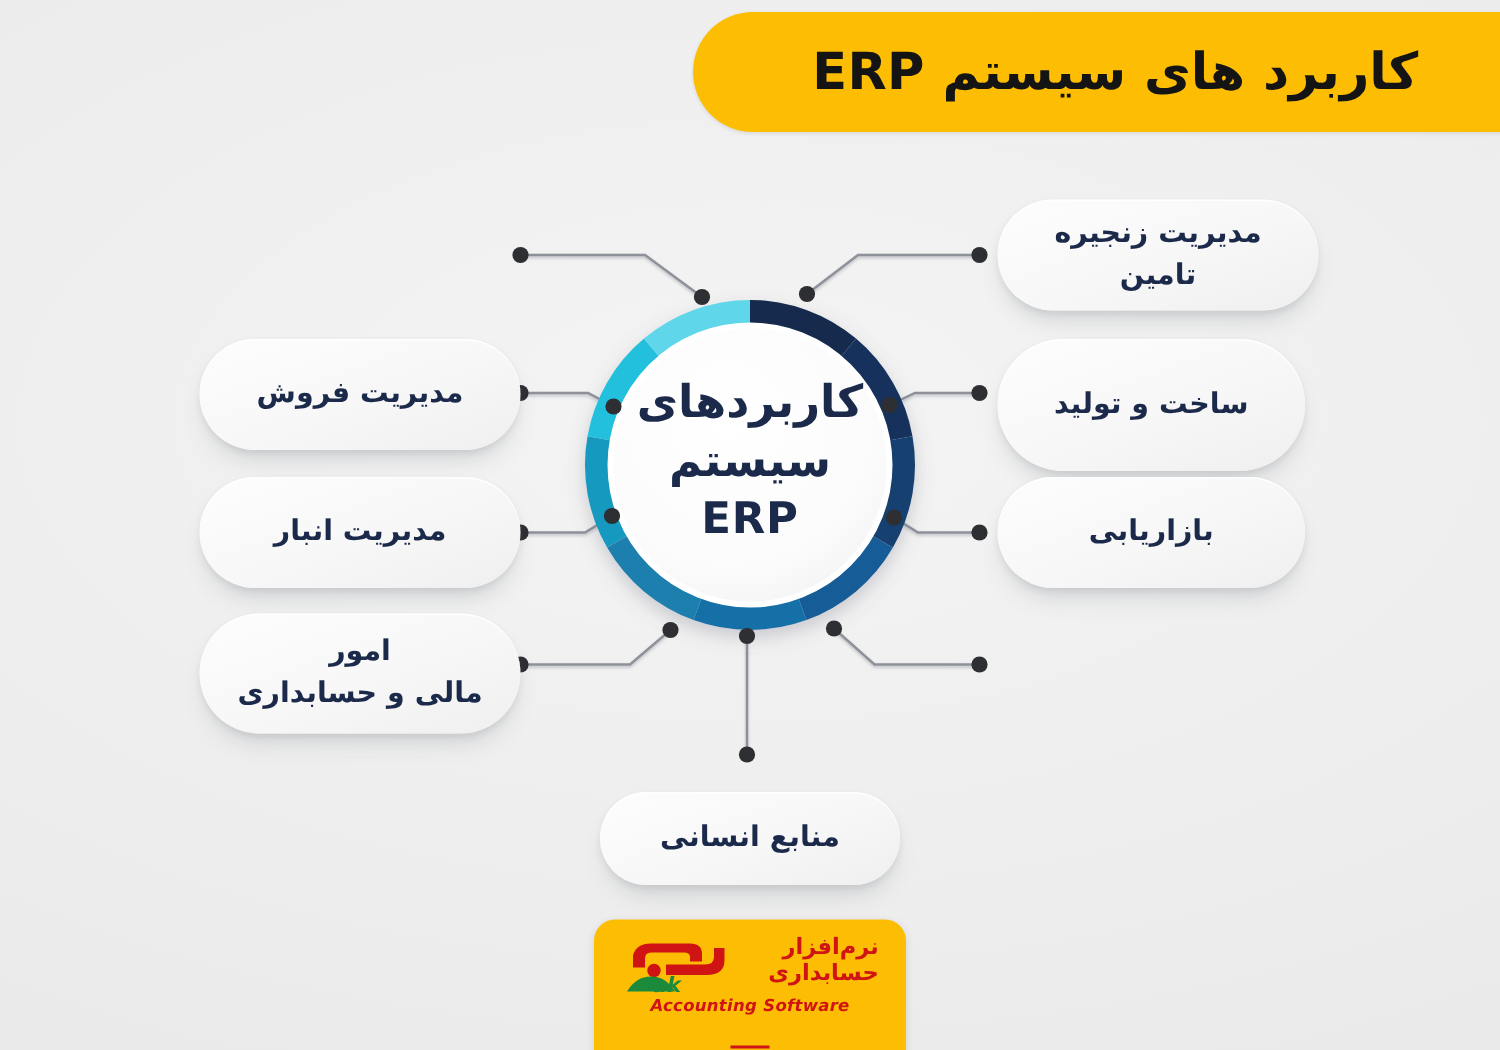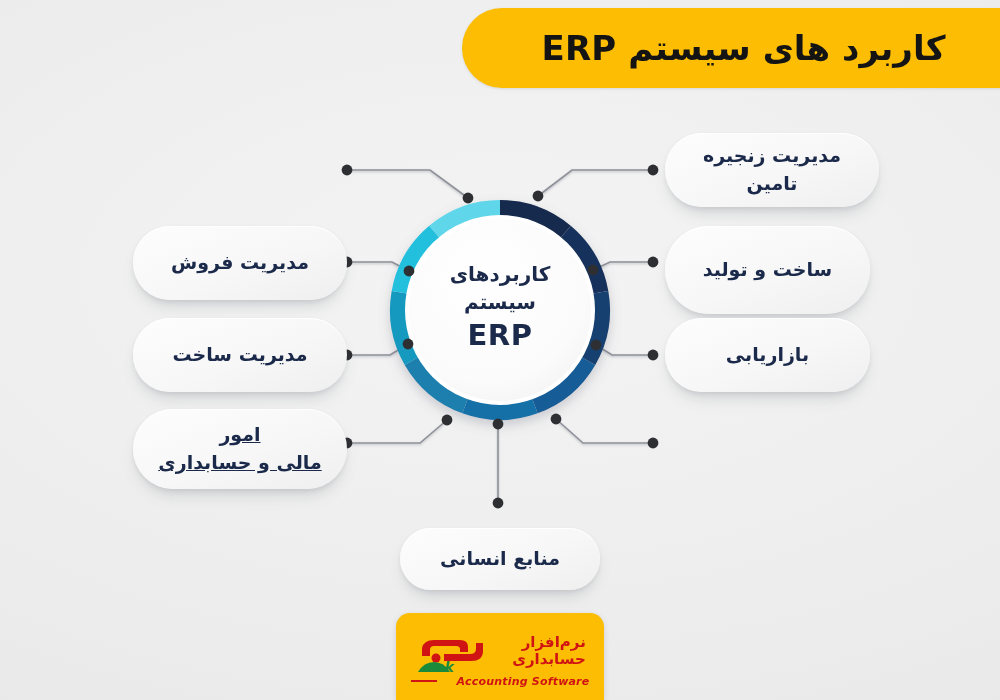--- a/index.html
+++ b/index.html
@@ -51,21 +51,21 @@
   
   #art{position:absolute;inset:0;width:1000px;height:700px;}
 
   
   .center-label{
     position:absolute;left:410px;top:222px;width:180px;height:170px;
     display:flex;flex-direction:column;align-items:center;justify-content:center;
     gap:7px;direction:rtl;pointer-events:none;
   }
   .center-label .cl{
-    color:#1b2a4a;font-weight:700;font-size:20px;line-height:1.05;
+    color:#1b2a4a;font-weight:700;font-size:30px;line-height:1.05;
     text-shadow:0 1px 1px rgba(255,255,255,.8);
   }
   .center-label .cl.erp{font-size:29px;direction:ltr;letter-spacing:.5px;}
 
   
   .logo{
     position:absolute;left:396px;top:613px;width:208px;height:87px;
     background:var(--accent,#fcbd02);
     border-radius:14px 14px 0 0;
     box-shadow:0 2px 6px rgba(0,0,0,.12);
@@ -79,21 +79,21 @@
     display:flex;align-items:center;gap:24px;direction:rtl;margin-top:2px;
   }
   .logo-fa{
     color:#d01414;font-size:15px;font-weight:700;line-height:1.12;
     text-align:right;direction:rtl;
   }
   .logo-mark{position:relative;width:74px;height:46px;}
   .logo-tag{
     color:#d01414;font-style:italic;font-weight:700;font-size:11px;
     letter-spacing:.2px;margin-top:1px;
-    display:flex;align-items:center;gap:20px;
+    display:flex;align-items:center;gap:20px;flex-direction:column;
   }
   .logo-tag .rule{display:inline-block;width:26px;height:2px;background:#d01414;}
 </style>
 </head>
 <body>
 
 <div id="stage">
 
   <div class="title-banner">
     <div class="t">کاربرد های سیستم ERP</div>
@@ -181,25 +181,25 @@
 
 
   <div class="pill" style="left:133px;top:226px;width:214px;height:74px;">
     <div class="lines">
       <span>مدیریت فروش</span>
     </div>
   </div>
 
   <div class="pill" style="left:133px;top:318px;width:214px;height:74px;">
     <div class="lines">
-      <span>مدیریت ساخت</span>
-    </div>
-  </div>
-
-  <div class="pill" style="left:133px;top:409px;width:214px;height:80px;text-decoration:underline;">
+      <span>مدیریت انبار</span>
+    </div>
+  </div>
+
+  <div class="pill" style="left:133px;top:409px;width:214px;height:80px;">
     <div class="lines">
       <span>امور</span>
       <span>مالی و حسابداری</span>
     </div>
   </div>
 
   <div class="pill" style="left:665px;top:133px;width:214px;height:74px;">
     <div class="lines">
       <span>مدیریت زنجیره تامین</span>
     </div>

